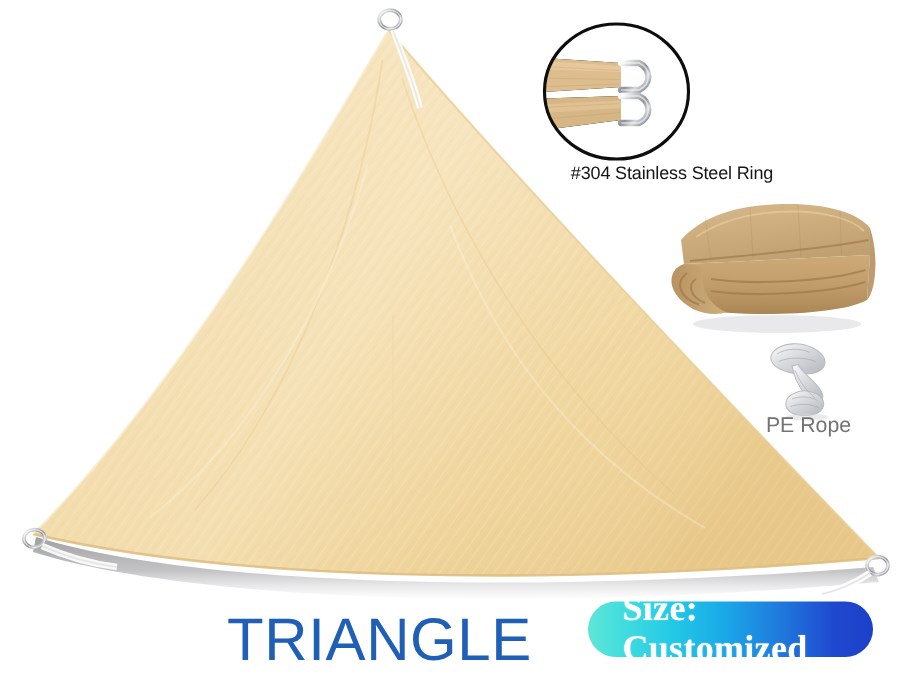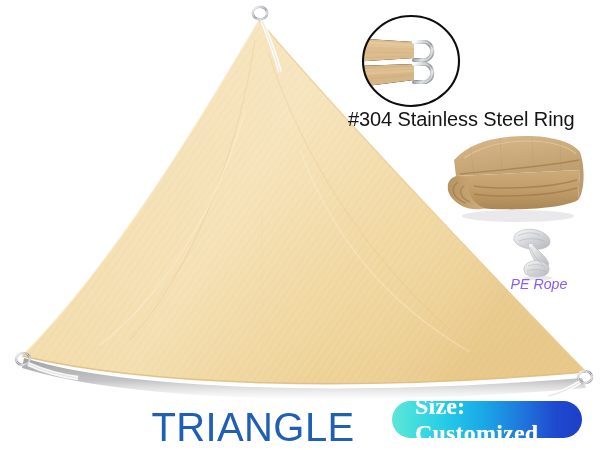--- a/index.html
+++ b/index.html
@@ -28,21 +28,21 @@
   .ring-inset {
     position: absolute;
     left: 356px; top: 14px;
     width: 110px; height: 95px;
   }
   .ring-caption {
     position: absolute;
     left: 348px; top: 108px;
     width: 200px;
     text-align: center;
-    font-size: 20px;
+    font-size: 12px;
     color: #151515;
     letter-spacing: -0.1px;
     white-space: nowrap;
     font-family: "Liberation Sans", sans-serif;
   }
 
   
   .folded-fabric {
     position: absolute;
     left: 440px; top: 130px;
@@ -54,24 +54,23 @@
     position: absolute;
     left: 500px; top: 222px;
     width: 70px; height: 60px;
   }
   .rope-caption {
     position: absolute;
     left: 484px; top: 276px;
     width: 110px;
     text-align: center;
     font-size: 14.2px;
-    color: #8b5cf6;
+    color: #737373;
     white-space: nowrap;
     font-family: "Liberation Sans", sans-serif;
-    font-style: italic;
   }
 
   
   .shape-label {
     position: absolute;
     left: 150px; top: 405px;
     width: 206px;
     text-align: center;
     font-size: 40px;
     font-weight: 400;

